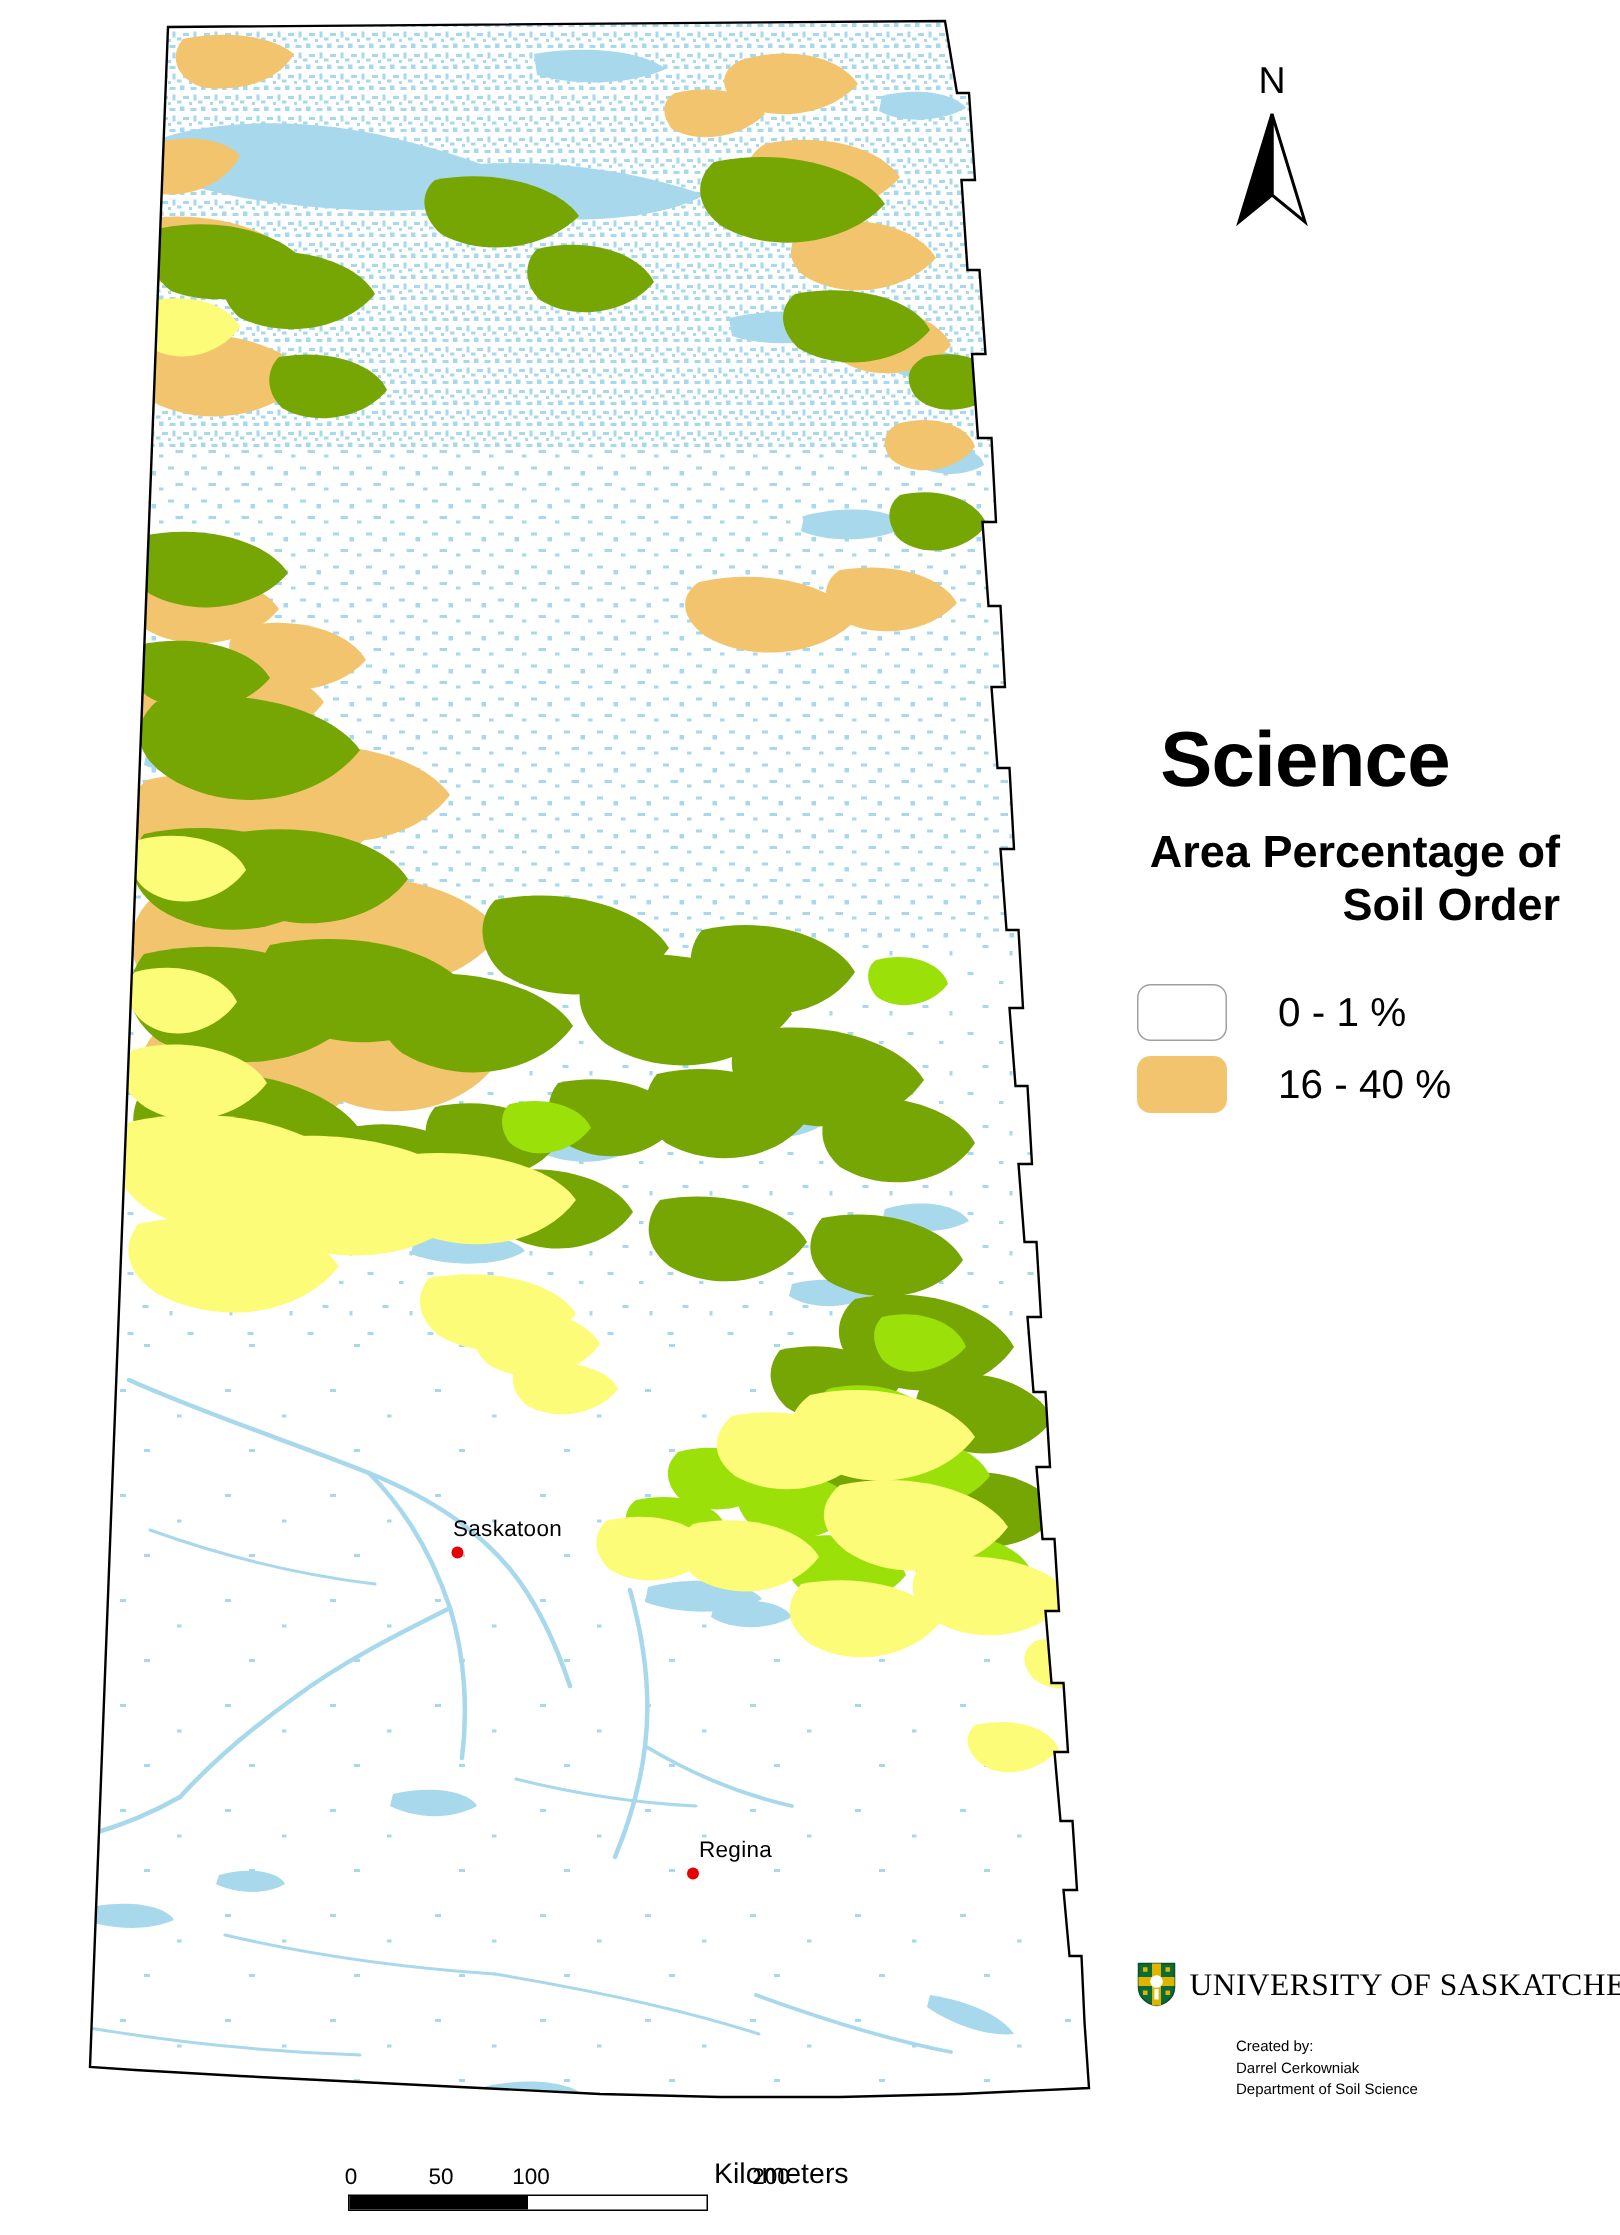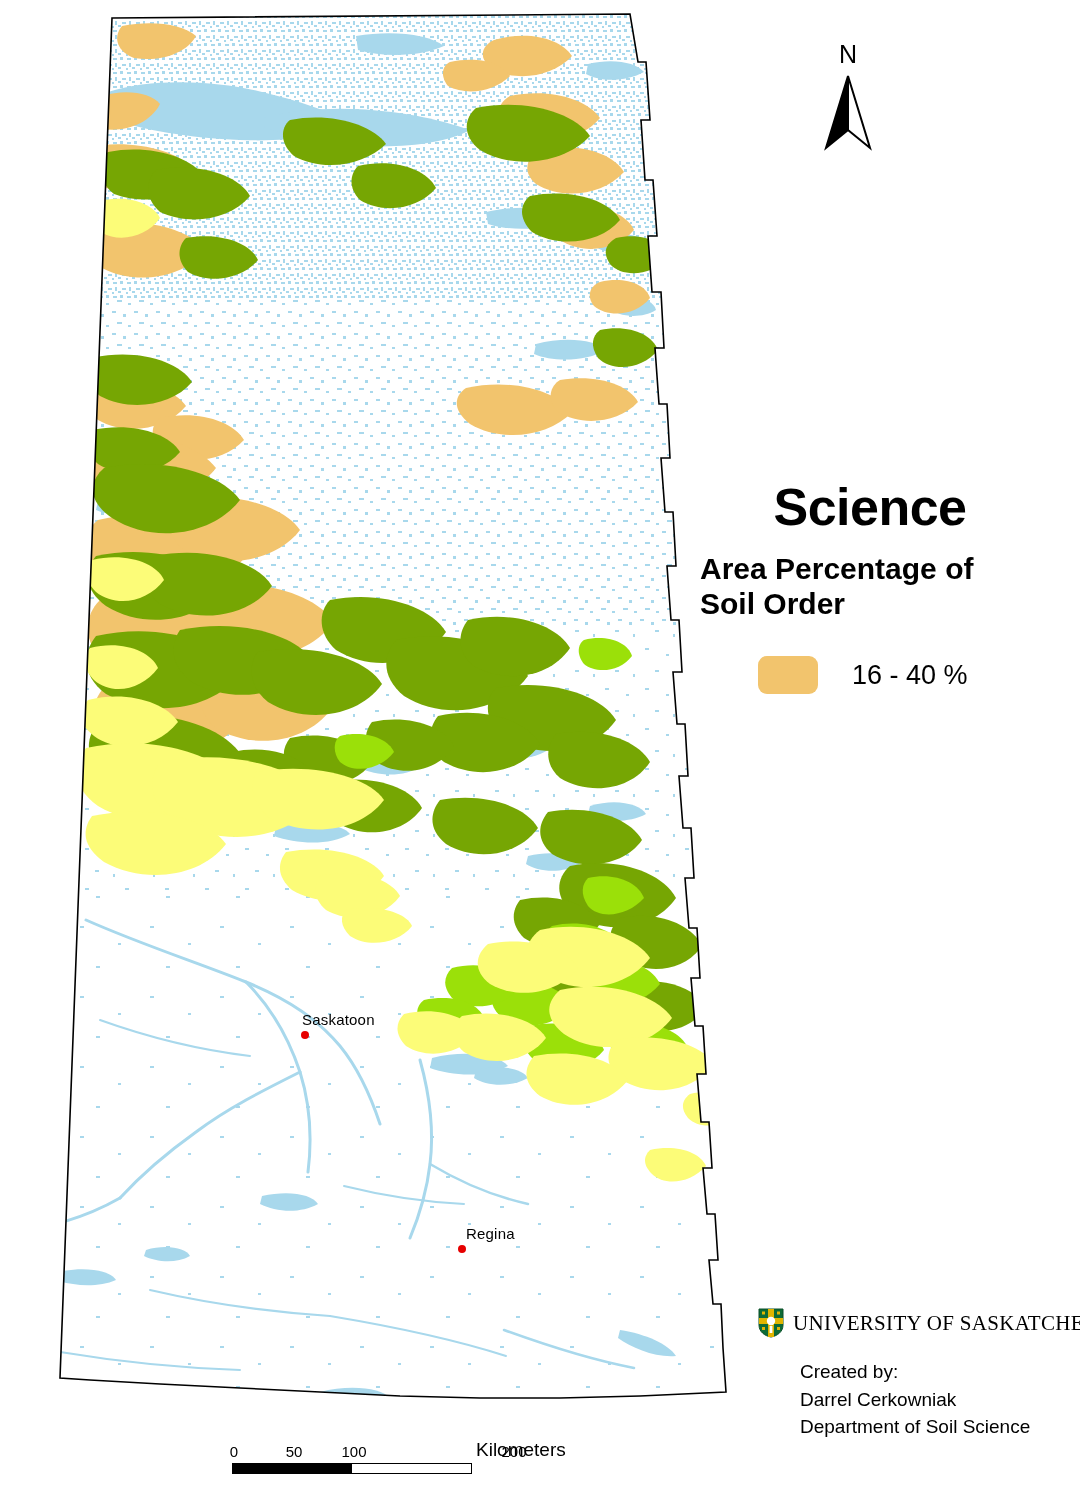--- a/index.html
+++ b/index.html
@@ -18,32 +18,32 @@
               color:#000;white-space:nowrap;letter-spacing:.2px;}
   .city-dot{position:absolute;width:8px;height:8px;border-radius:50%;background:#e60000;}
   .na-wrap{position:absolute;left:812px;top:40px;width:72px;height:115px;}
   .na-n{position:absolute;left:0;top:0;width:72px;text-align:center;
         font-size:25px;font-family:"Liberation Sans",sans-serif;font-weight:400;}
 
   
   #legend-block{position:absolute;left:700px;top:480px;width:380px;}
   #map-title{font-size:52px;font-weight:700;text-align:center;width:340px;
              margin:0 0 16px 0;letter-spacing:-0.5px;line-height:1.05;}
-  #map-subtitle{font-size:30px;font-weight:700;text-align:left;width:340px;
+  #map-subtitle{font-size:30px;font-weight:700;text-align:right;width:340px;
                 line-height:1.18;margin:0;}
   #legend-items{margin-top:30px;margin-left:58px;}
   .legend-row{display:flex;align-items:center;height:48px;}
   .legend-swatch{width:60px;height:38px;border-radius:9px;box-sizing:border-box;}
   .legend-label{font-size:27px;margin-left:34px;white-space:nowrap;font-weight:400;}
 
   
   #uofs{position:absolute;left:758px;top:1308px;display:flex;align-items:center;}
   #uofs-wordmark{font-family:"Liberation Serif","DejaVu Serif",serif;
                  font-size:21px;letter-spacing:.3px;margin-left:9px;white-space:nowrap;}
-  #credit{position:absolute;left:800px;top:1358px;font-size:19px;line-height:1.45;}
+  #credit{position:absolute;left:824px;top:1358px;font-size:10px;line-height:1.45;}
   #credit div{white-space:nowrap;}
 
   
   #scalebar{position:absolute;left:232px;top:1443px;width:320px;}
   #sb-ticks{position:relative;height:20px;}
   #sb-ticks span{position:absolute;top:0;font-size:15px;transform:translateX(-50%);}
   #sb-bar{position:relative;height:11px;width:240px;border:1px solid #000;box-sizing:border-box;
           background:#fff;}
   #sb-fill{position:absolute;left:0;top:0;height:100%;width:50%;background:#000;}
   #sb-unit{position:absolute;left:244px;top:-4px;font-size:19px;white-space:nowrap;}
@@ -292,20 +292,24 @@
 
   <div id="legend-block">
     <div id="map-title">Science</div>
     <div id="map-subtitle">
       <div>Area Percentage of</div>
       <div>Soil Order</div>
     </div>
 
     <div id="legend-items">
       <div class="legend-row">
+        <div class="legend-swatch" style="background:#ffffff;border:1px solid #a0a0a0;"></div>
+        <div class="legend-label">0 - 1 %</div>
+      </div>
+      <div class="legend-row">
         <div class="legend-swatch" style="background:#f2c46d;"></div>
         <div class="legend-label">16 - 40 %</div>
       </div>
     </div>
   </div>
 
   <div id="uofs">
     <svg width="26" height="30" viewBox="0 0 26 30">
       <path d="M1,1 H25 V17 C25,24 19,28 13,29 C7,28 1,24 1,17 Z" fill="#0d6b36" stroke="#0a4f28" stroke-width="1"></path>
       <rect x="10" y="1" width="6" height="28" fill="#e0b500"></rect>

